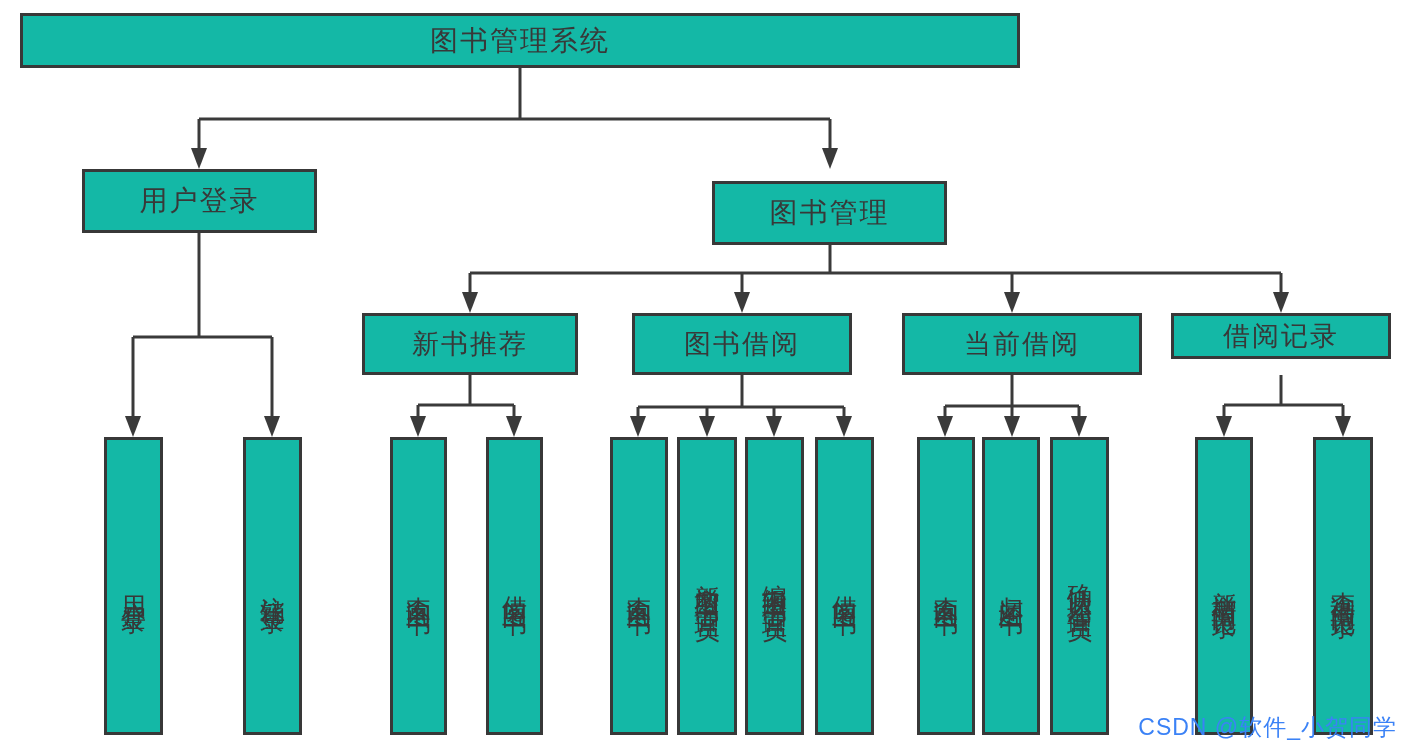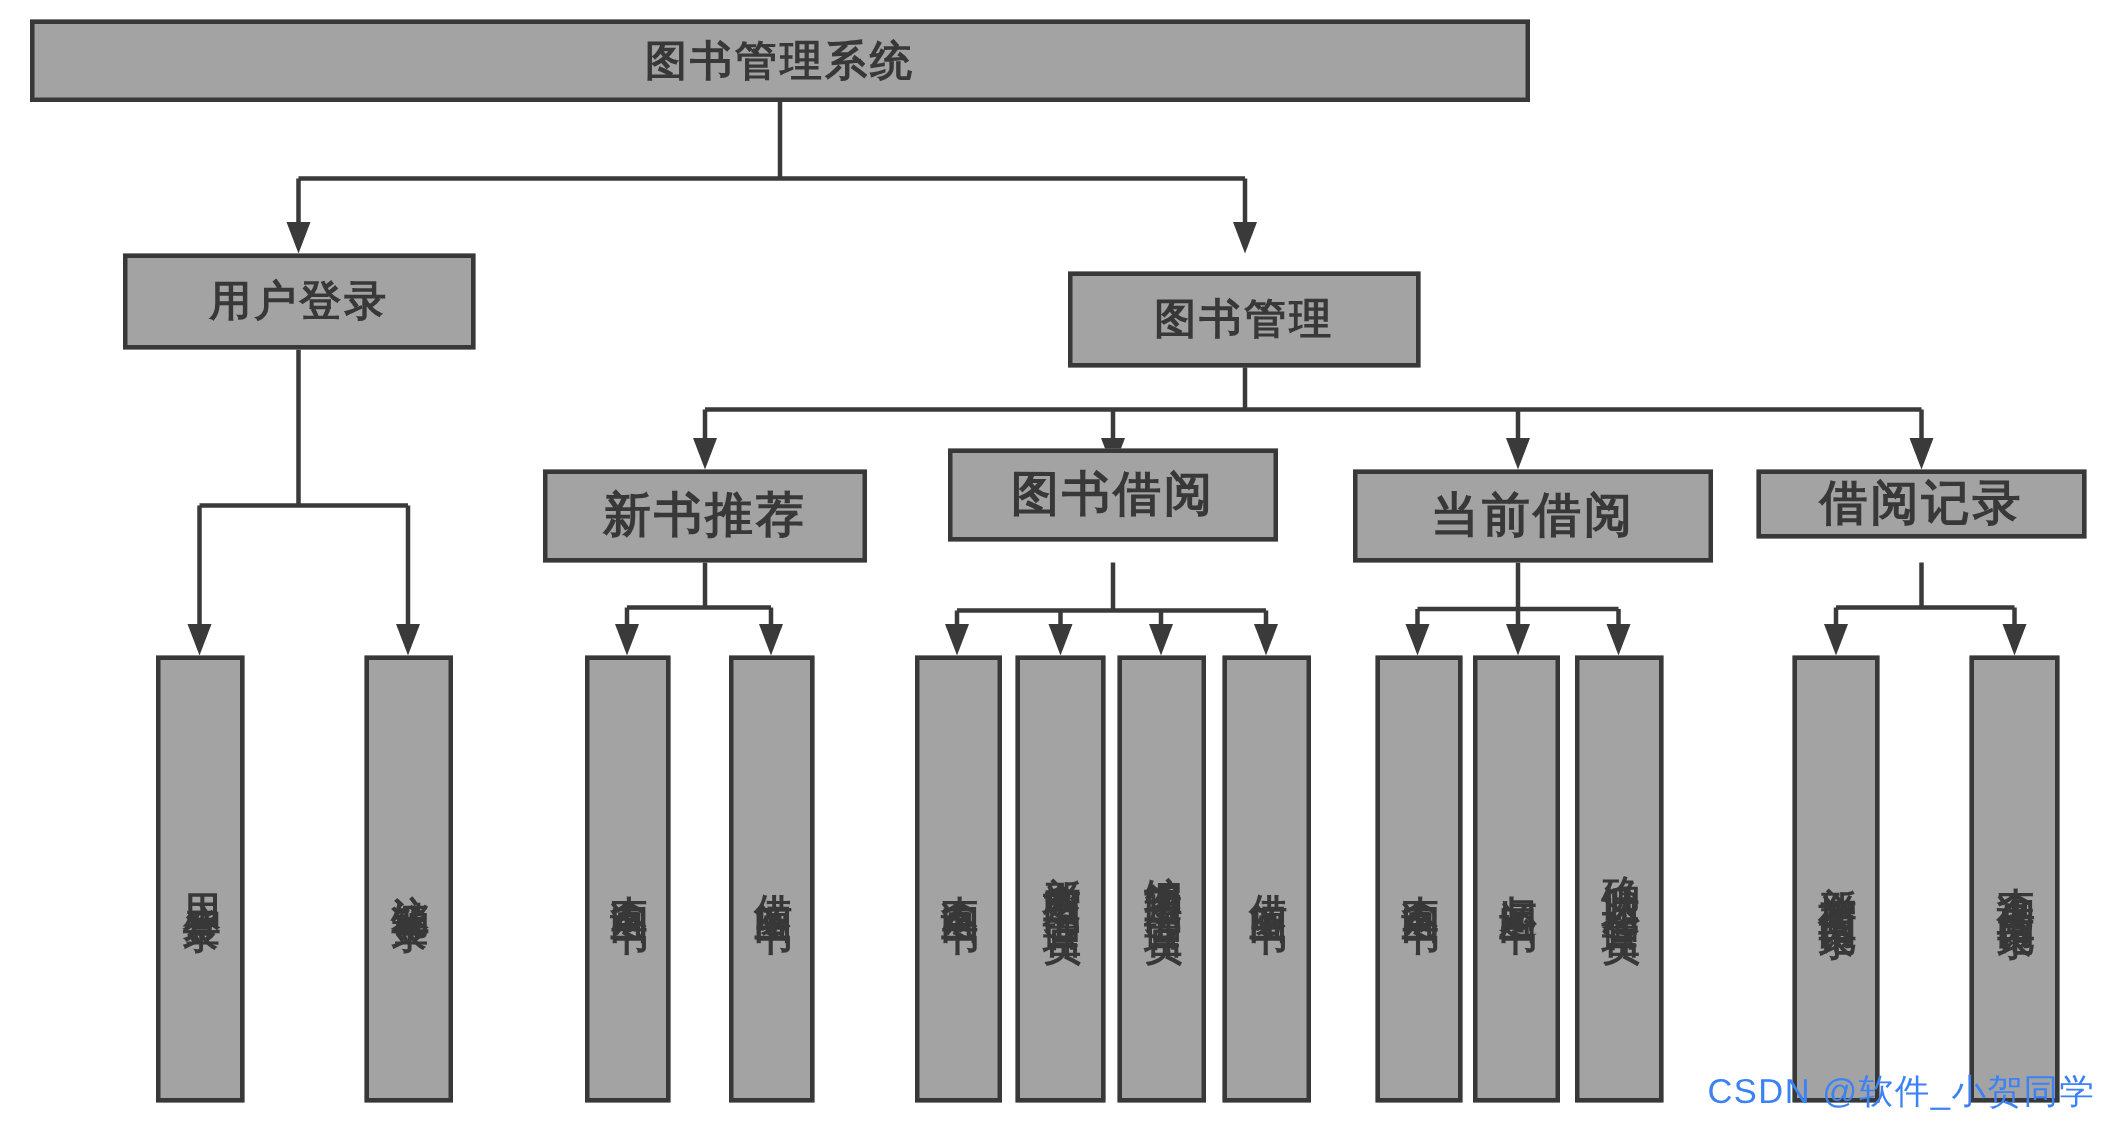--- a/index.html
+++ b/index.html
@@ -11,27 +11,26 @@
     color:#383838;
     overflow:hidden;
   }
   .wires{position:absolute;left:0;top:0;width:1405px;height:747px;}
   .wires path{stroke:#3a3a3a;stroke-width:3;fill:none;}
   .wires polygon{fill:#3a3a3a;stroke:none;}
   .node{
     position:absolute;
     box-sizing:border-box;
     border:3px solid #383838;
-    background:#a3a3a3;
+    background:#14b8a6;
     display:flex;align-items:center;justify-content:center;
     text-align:center;
-    font-weight:bold;
   }
   .hbox{font-size:28px;letter-spacing:2px;}
-  .l3{font-size:32px;}
+  .l3{font-size:27px;}
   .vbox{
     writing-mode:vertical-rl;
     text-orientation:mixed;
     font-size:25px;
     letter-spacing:5px;
     line-height:1;
   }
   .watermark{
     position:absolute;
     right:8px;bottom:4px;
@@ -107,21 +106,21 @@
     <polygon points="1216,416 1232,416 1224,437"></polygon>
     <polygon points="1335,416 1351,416 1343,437"></polygon>
   </svg>
 
   <div class="node hbox" style="left:20px;top:13px;width:1000px;height:55px">图书管理系统</div>
 
   <div class="node hbox" style="left:82px;top:169px;width:235px;height:64px">用户登录</div>
   <div class="node hbox" style="left:712px;top:181px;width:235px;height:64px">图书管理</div>
 
   <div class="node hbox l3" style="left:362px;top:313px;width:216px;height:62px">新书推荐</div>
-  <div class="node hbox l3" style="left:632px;top:299px;width:220px;height:62px">图书借阅</div>
+  <div class="node hbox l3" style="left:632px;top:313px;width:220px;height:62px">图书借阅</div>
   <div class="node hbox l3" style="left:902px;top:313px;width:240px;height:62px">当前借阅</div>
   <div class="node hbox l3" style="left:1171px;top:313px;width:220px;height:46px">借阅记录</div>
 
   <div class="node vbox" style="left:104px;top:437px;width:59px;height:298px">用户登录</div>
   <div class="node vbox" style="left:243px;top:437px;width:59px;height:298px">注销登录</div>
 
   <div class="node vbox" style="left:390px;top:437px;width:57px;height:298px">查询图书</div>
   <div class="node vbox" style="left:486px;top:437px;width:57px;height:298px">借阅图书</div>
 
   <div class="node vbox" style="left:610px;top:437px;width:58px;height:298px">查询图书</div>

